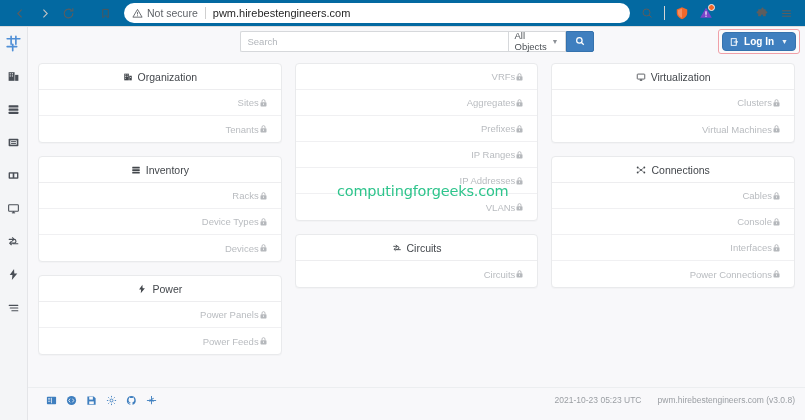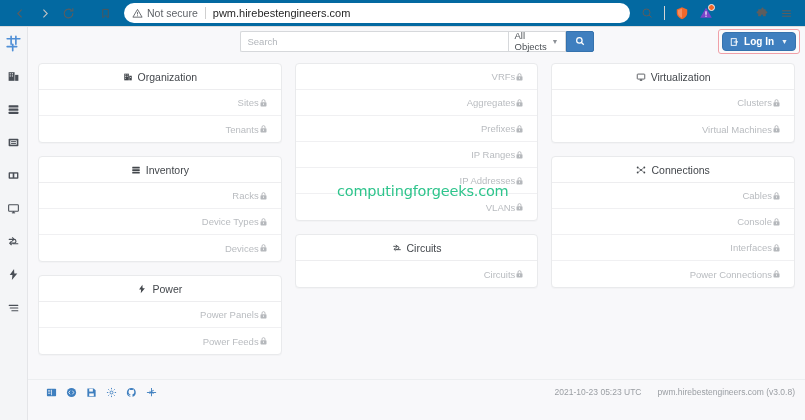--- a/index.html
+++ b/index.html
@@ -175,21 +175,21 @@
     font-size: 14.5px;
     color: #2ec48c;
     font-family: "DejaVu Sans", sans-serif;
     letter-spacing: -0.2px;
     white-space: nowrap;
     pointer-events: none;
   }
 
   
   .footer {
-    position: absolute; left: 28px; right: 0; bottom: 16px; height: 25px;
+    position: absolute; left: 28px; right: 0; bottom: 8px; height: 25px;
     background: #f8f8fa;
     border-top: 1px solid #eceef0;
     display: flex; align-items: center;
     padding: 0 10px;
   }
   .footer-icons { display: flex; align-items: center; gap: 9px; margin-left: 8px; }
   .footer-icon { color: #3f7fbf; display: flex; align-items: center; }
   .footer-right { margin-left: auto; display: flex; align-items: center; gap: 16px; }
   .footer-text { font-size: 8.5px; color: #9a9ea3; white-space: nowrap; }
 </style>

